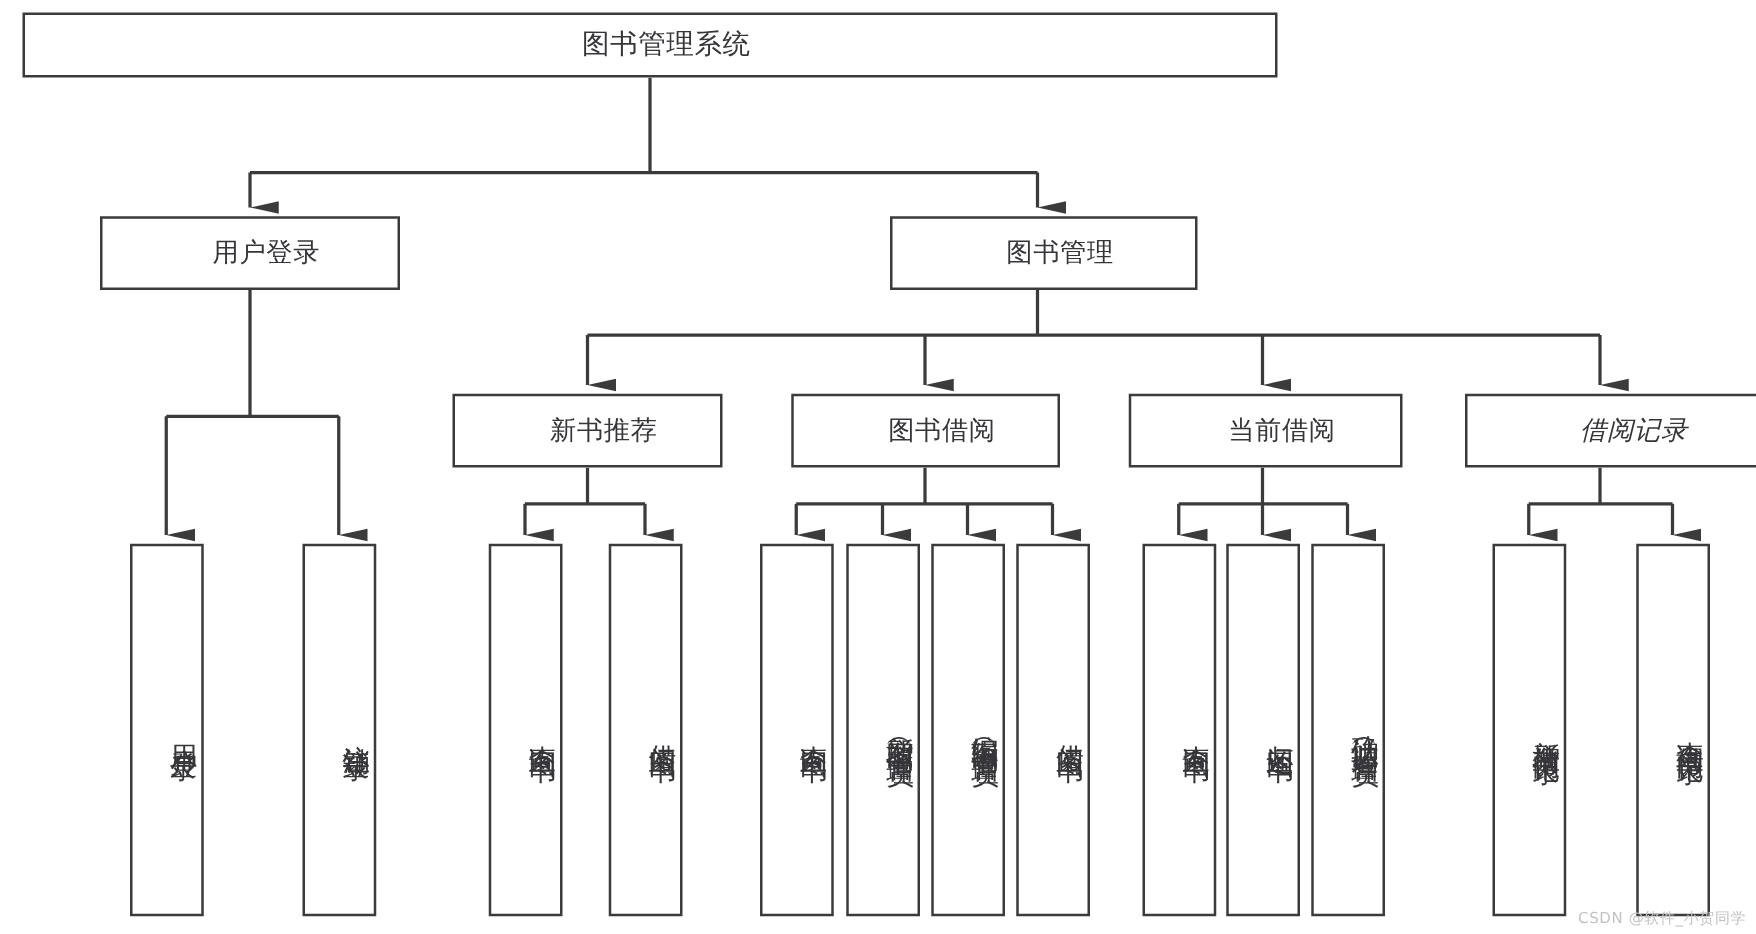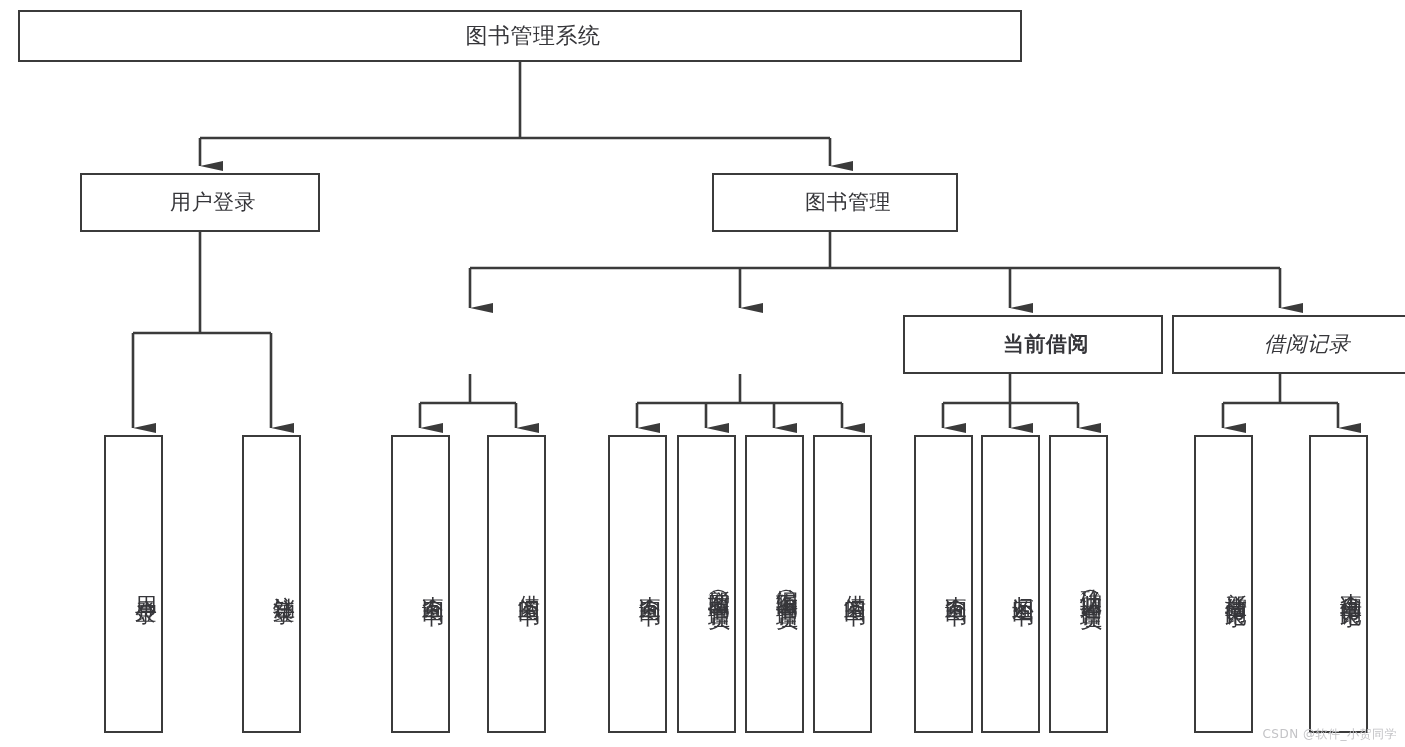--- a/index.html
+++ b/index.html
@@ -132,21 +132,27 @@
     <span class="lbl">图书管理系统</span>
   </div>
 
   <div class="node horiz" style="left:80px; top:173px; width:240px; height:59px;">
     <span class="lbl">用户登录</span>
   </div>
   <div class="node horiz" style="left:712px; top:173px; width:246px; height:59px;">
     <span class="lbl">图书管理</span>
   </div>
 
-  <div class="node horiz" style="left:903px; top:315px; width:260px; height:59px;font-weight:bold;">
+  <div class="node horiz" style="left:362px; top:315px; width:216px; height:59px;">
+    <span class="lbl">新书推荐</span>
+  </div>
+  <div class="node horiz" style="left:633px; top:315px; width:215px; height:59px;">
+    <span class="lbl">图书借阅</span>
+  </div>
+  <div class="node horiz" style="left:903px; top:315px; width:219px; height:59px;">
     <span class="lbl">当前借阅</span>
   </div>
   <div class="node horiz" style="left:1172px; top:315px; width:244px; height:59px;font-style:italic;">
     <span class="lbl">借阅记录</span>
   </div>
 
   <div class="node vert" style="left:104px; top:435px; width:59px; height:298px;">
     <span class="lbl">用户登录</span>
   </div>
   <div class="node vert" style="left:242px; top:435px; width:59px; height:298px;">

